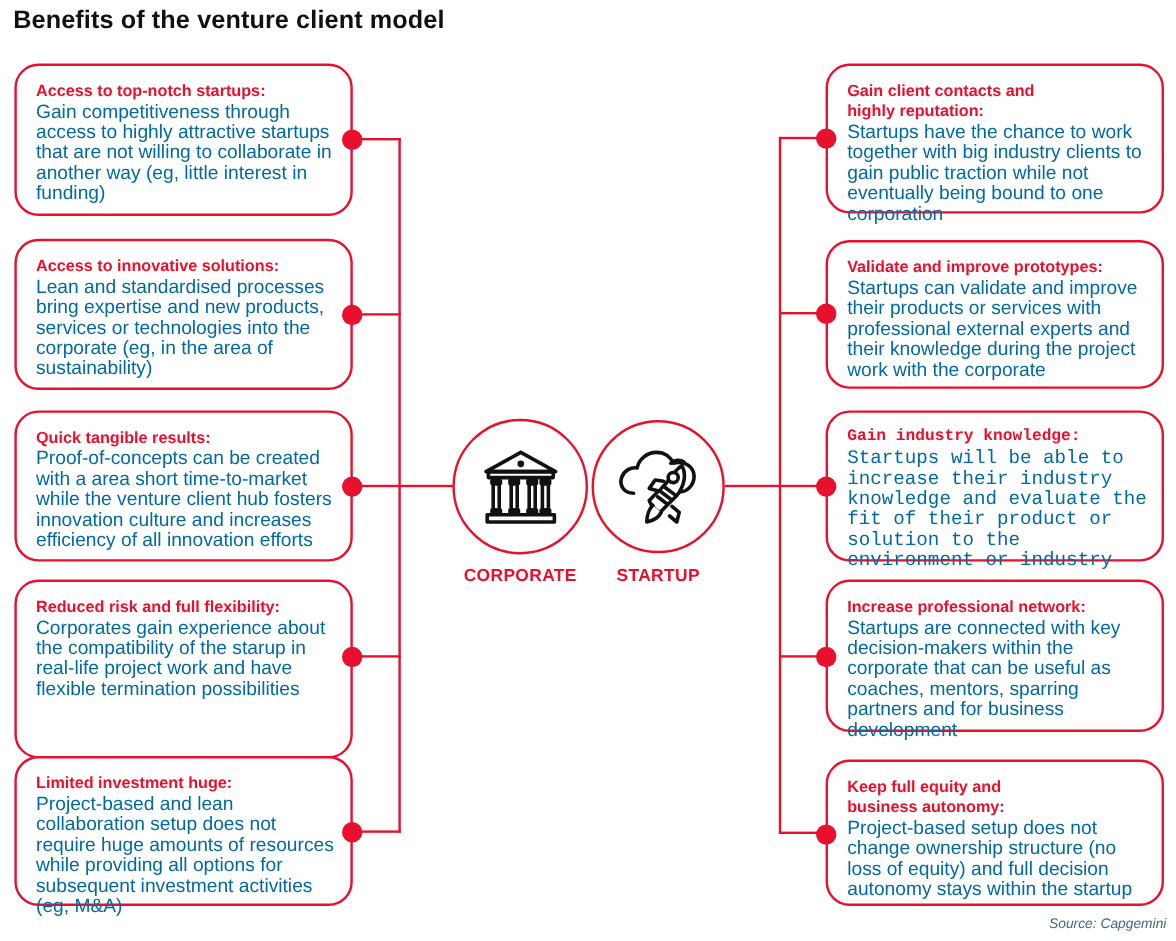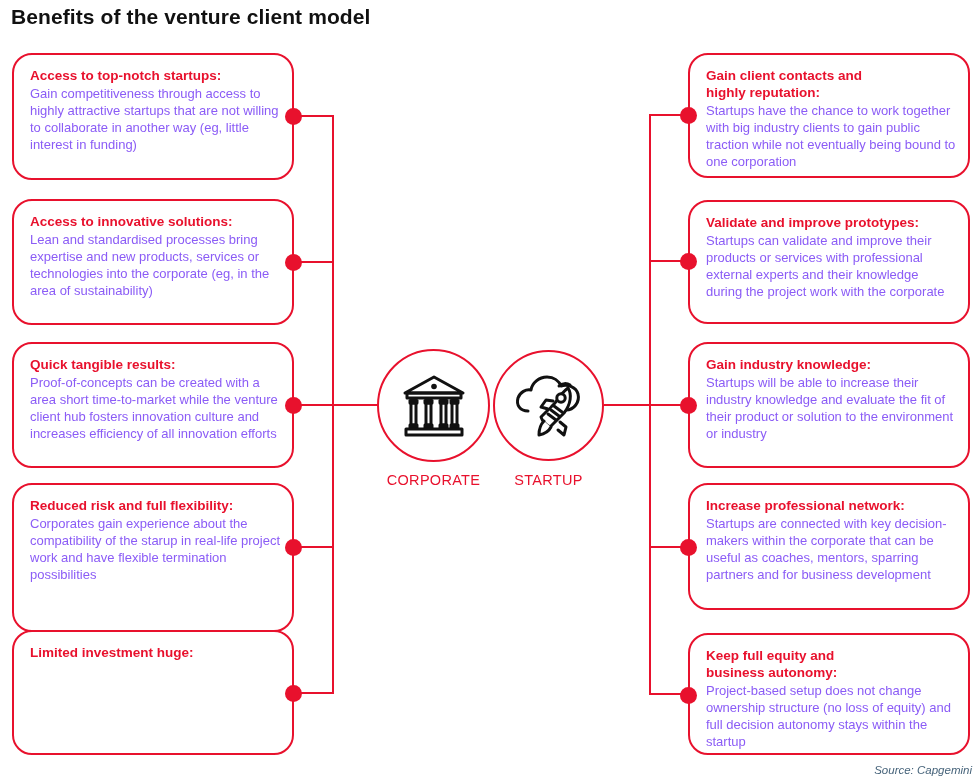--- a/index.html
+++ b/index.html
@@ -23,39 +23,39 @@
     border: 2px solid #e8112d;
     border-radius: 20px;
     background: #ffffff;
     padding: 12px 10px 8px 16px;
   }
   .card h3 {
     font-size: 13.5px; font-weight: 700; color: #e8112d;
     line-height: 17px; margin-bottom: 1px;
   }
   .card p {
-    font-size: 13px; color: #8b5cf6; line-height: 17px;
+    font-size: 16px; color: #0369a1; line-height: 17px;
   }
 
   
   .lc { left: 12px;  width: 282px; }
   .rc { left: 688px; width: 282px; }
 
   .line { position: absolute; background: #e8112d; }
   .dot  {
     position: absolute; width: 17px; height: 17px;
     background: #e8112d; border-radius: 50%;
   }
 
   .hub-circle {
     position: absolute; border: 2px solid #e8112d; border-radius: 50%;
     background: #ffffff; display: flex; align-items: center; justify-content: center;
   }
   .hub-label {
-    position: absolute; font-size: 14.5px; font-weight: 400; color: #e8112d;
+    position: absolute; font-size: 14.5px; font-weight: 700; color: #e8112d;
     text-align: center; letter-spacing: 0.3px;
   }
 
   .source {
     position: absolute; right: 8px; top: 764px;
     font-size: 11.5px; font-style: italic; color: #46637a;
   }
 </style>
 </head>
 <body>
@@ -75,31 +75,32 @@
   <div class="card lc" style="top:342px;height:126px;">
     <h3>Quick tangible results:</h3>
     <p>Proof-of-concepts can be created with a area short time-to-market while the venture client hub fosters innovation culture and increases efficiency of all innovation efforts</p>
   </div>
   <div class="card lc" style="top:483px;height:149px;">
     <h3>Reduced risk and full flexibility:</h3>
     <p>Corporates gain experience about the compatibility of the starup in real-life project work and have flexible termination possibilities</p>
   </div>
   <div class="card lc" style="top:630px;height:125px;">
     <h3>Limited investment huge:</h3>
+    <p>Project-based and lean collaboration setup does not require huge amounts of resources while providing all options for subsequent investment activities (eg, M&amp;A)</p>
   </div>
 
   <div class="card rc" style="top:53px;height:125px;">
     <h3 style="width:180px;">Gain client contacts and highly reputation:</h3>
     <p>Startups have the chance to work together with big industry clients to gain public traction while not eventually being bound to one corporation</p>
   </div>
   <div class="card rc" style="top:200px;height:124px;">
     <h3>Validate and improve prototypes:</h3>
     <p>Startups can validate and improve their products or services with professional external experts and their knowledge during the project work with the corporate</p>
   </div>
-  <div class="card rc" style="top:342px;height:126px;">
+  <div class="card rc" style="top:342px;height:126px;font-family:Liberation Mono, monospace;">
     <h3>Gain industry knowledge:</h3>
     <p>Startups will be able to increase their industry knowledge and evaluate the fit of their product or solution to the environment or industry</p>
   </div>
   <div class="card rc" style="top:483px;height:127px;">
     <h3>Increase professional network:</h3>
     <p>Startups are connected with key decision-makers within the corporate that can be useful as coaches, mentors, sparring partners and for business development</p>
   </div>
   <div class="card rc" style="top:633px;height:122px;">
     <h3 style="width:170px;">Keep full equity and business autonomy:</h3>
     <p>Project-based setup does not change ownership structure (no loss of equity) and full decision autonomy stays within the startup</p>

